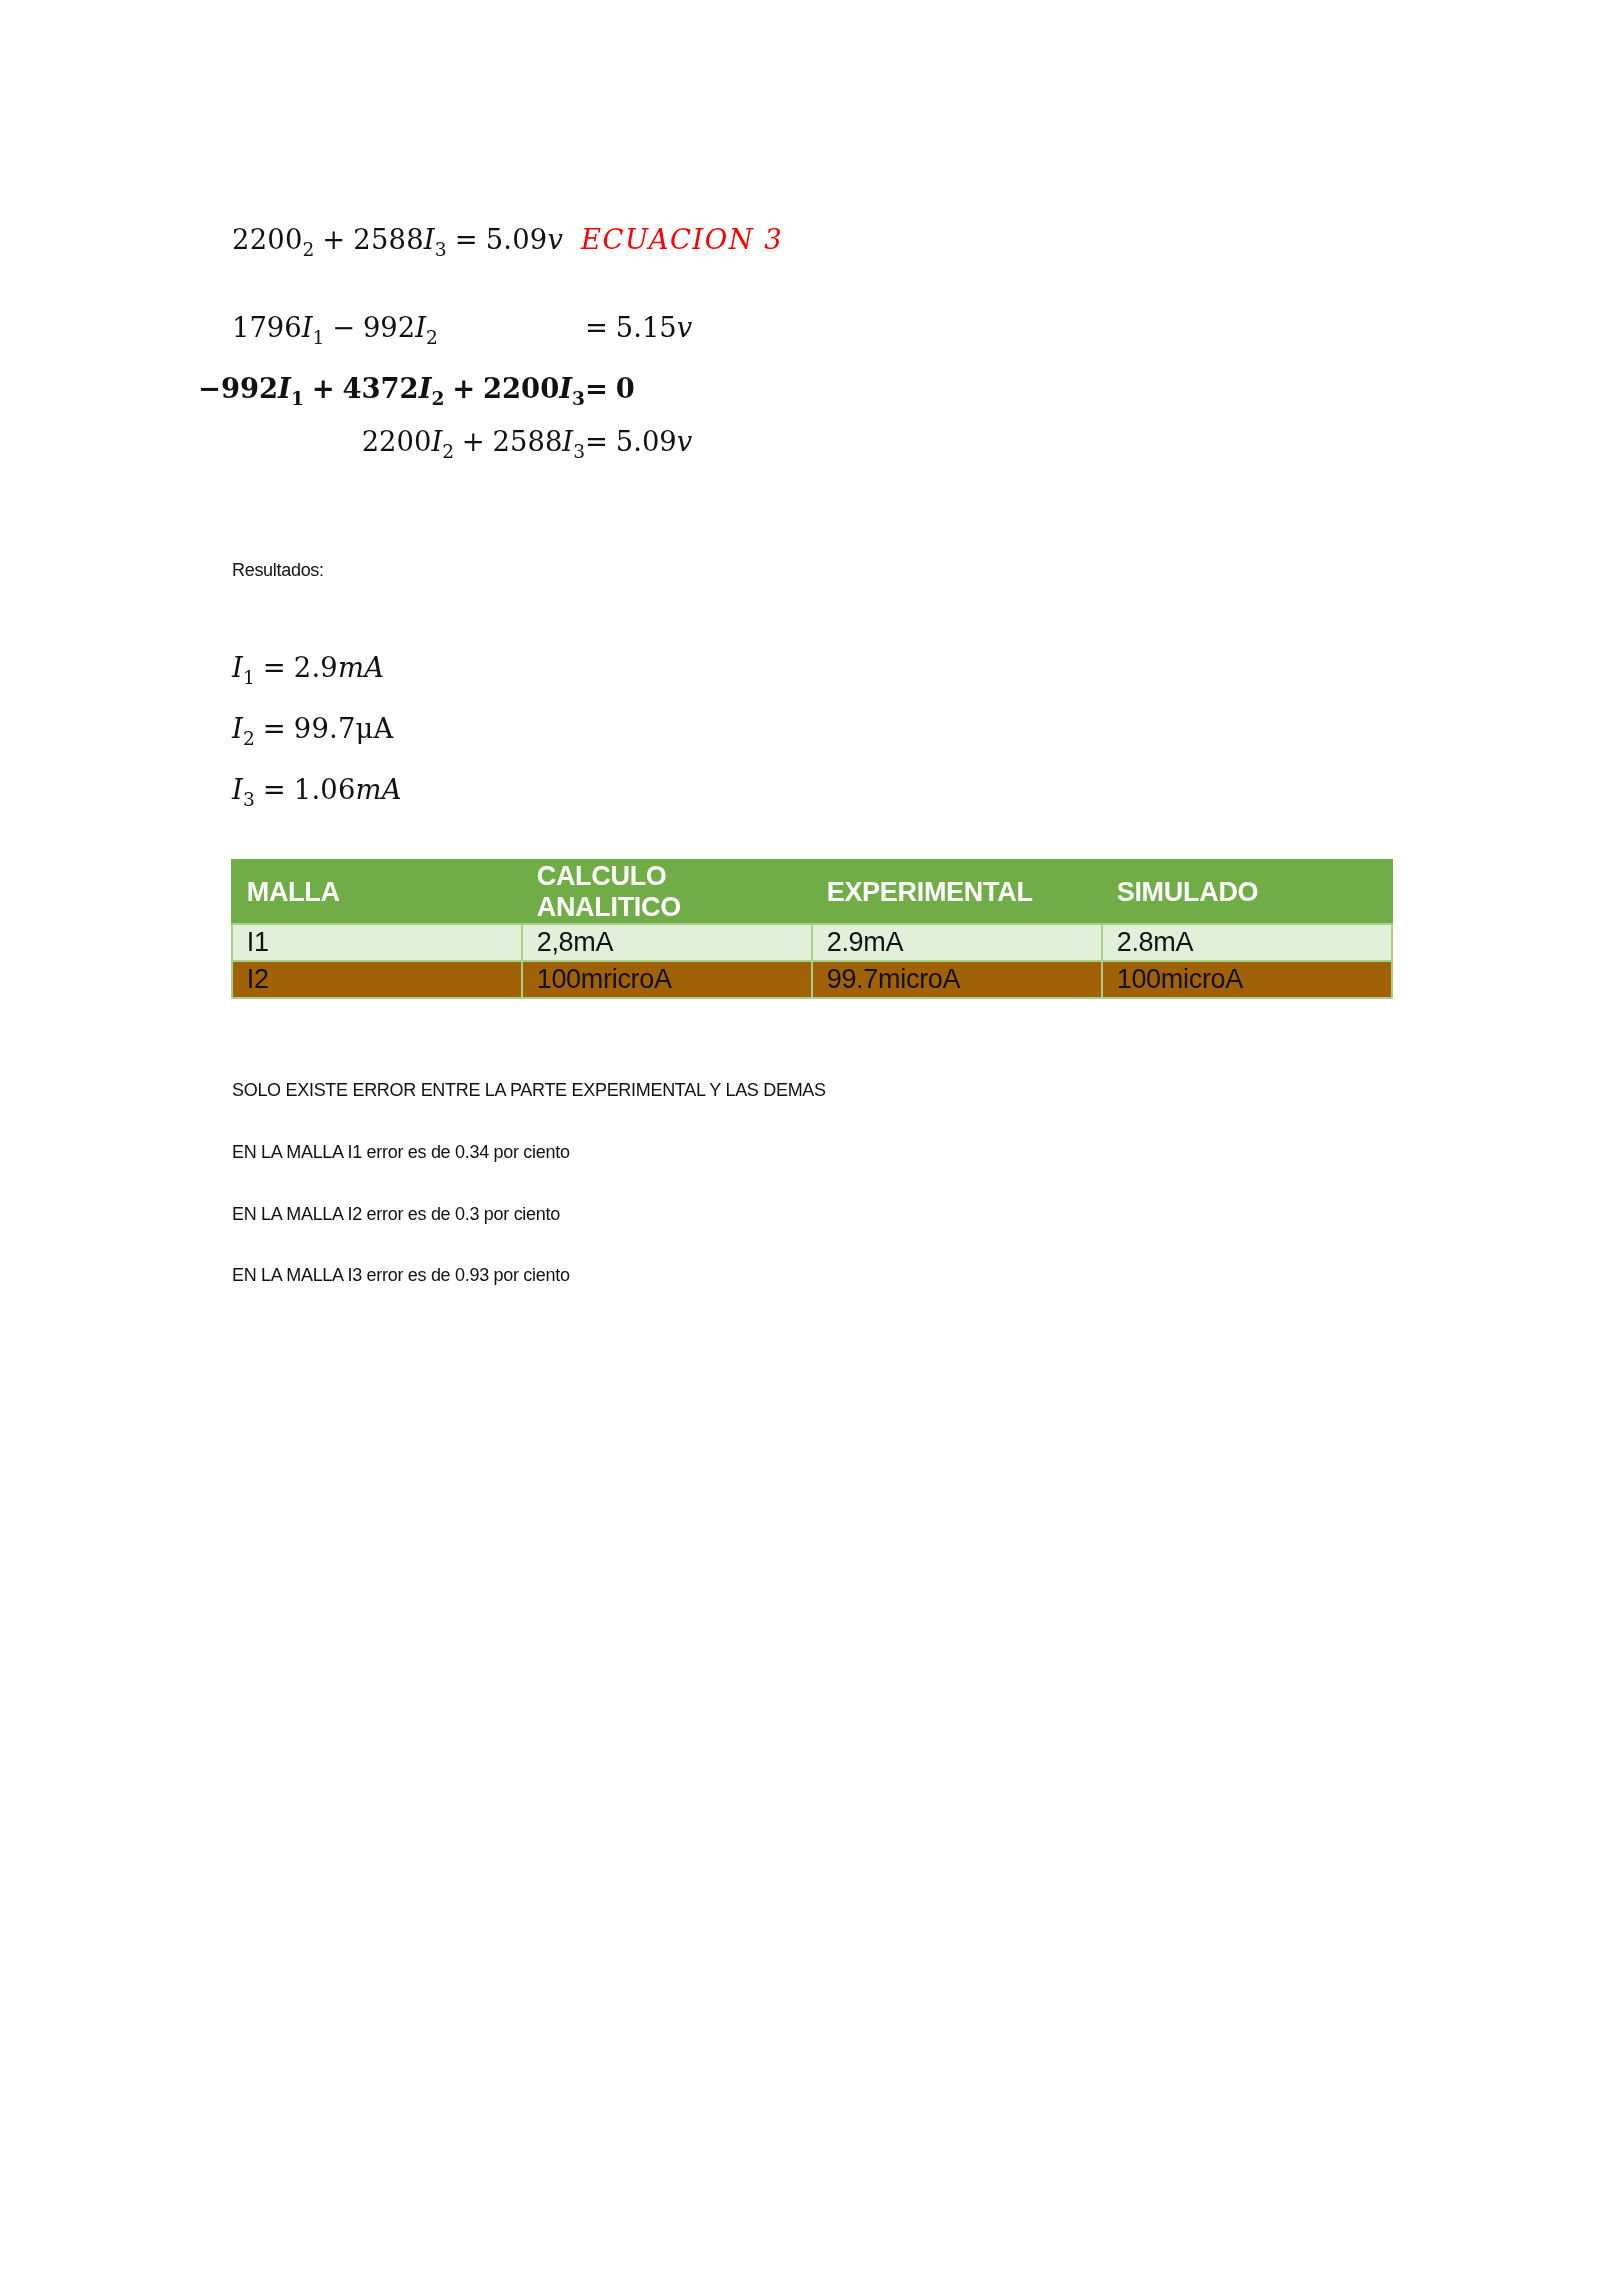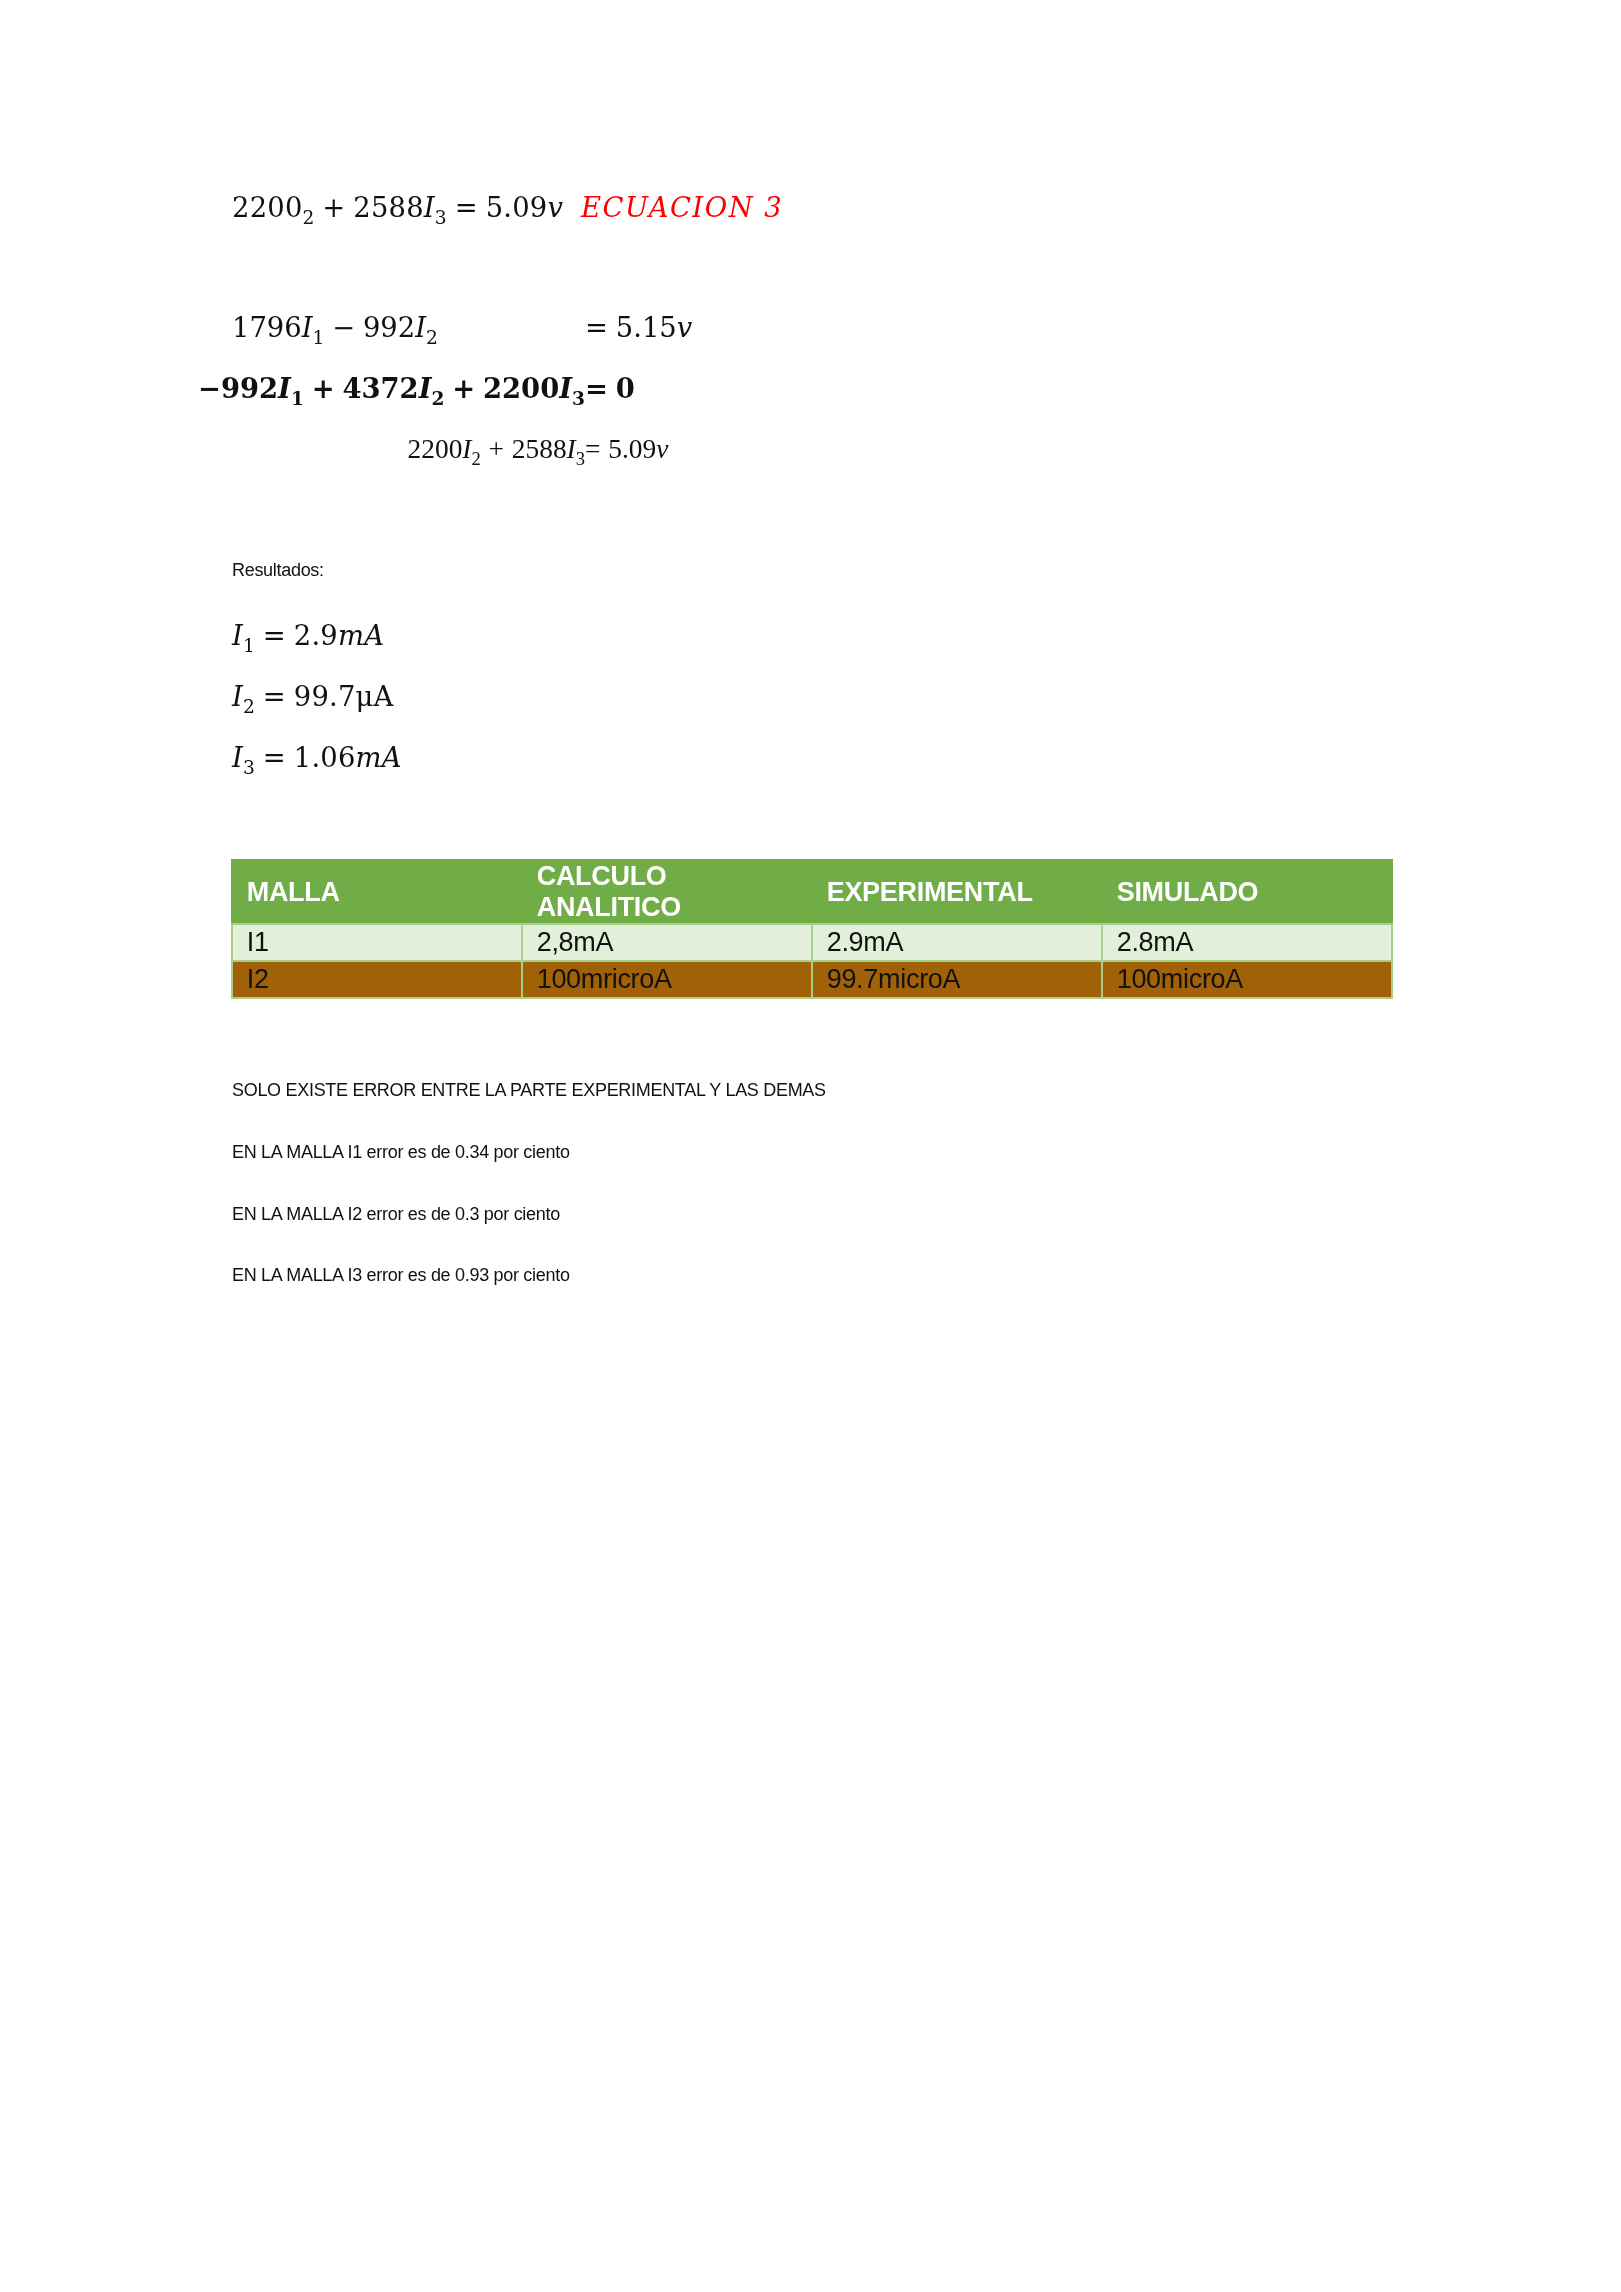--- a/index.html
+++ b/index.html
@@ -1,18 +1,18 @@
 <!DOCTYPE html>
 <html><head>
 <meta charset="utf-8">
 <style>
   html, body { margin: 0; padding: 0; background: #ffffff; }
   body { width: 1621px; height: 2293px; position: relative; overflow: hidden; }
   .page { position: absolute; left: 0; top: 0; width: 1621px; height: 2293px; background: #fff; }
-  .math { font-family: "DejaVu Serif", "Liberation Serif", serif; font-size: 27.4px; color: #111; white-space: nowrap; position: absolute; letter-spacing: 0.2px; }
+  .math { font-family: "DejaVu Serif", "Liberation Serif", serif; font-size: 27.4px; color: #111; white-space: nowrap; position: absolute; letter-spacing: 0.2px; margin-top: 32px; }
   .math i { font-style: italic; }
   .math sub { font-size: 18.6px; vertical-align: -6.9px; line-height: 0; font-style: normal; }
   .op { padding: 0 7.8px; }
   .red { color: #ff0000; }
   .body-text { font-family: "Liberation Sans", sans-serif; font-size: 18px; color: #111; position: absolute; white-space: nowrap; letter-spacing: -0.3px; }
   
   .eq-sys { position: absolute; left: 232px; top: 312px; }
   .eq-row { position: absolute; white-space: nowrap; font-family: "DejaVu Serif", "Liberation Serif", serif; font-size: 27.4px; color: #111; }
   .eq-row i { font-style: italic; }
   .eq-row sub { font-size: 18.6px; vertical-align: -6.9px; line-height: 0; }
@@ -43,21 +43,21 @@
           <span style="position:absolute; left:0; top:0;"><span>1796</span><i>I</i><sub>1</sub><span class="op">−</span><span>992</span><i>I</i><sub>2</sub></span>
         </div>
       <span class="rhs"><span class="op" style="padding-left:0">=</span><span>5.15</span><i>v</i></span>
     </div>
     <div class="eq-row" style="top:60px; left:0; width:470px; height:39px;font-weight:bold;">
       <div class="lhs-wrap">
           <span class="lhs"><span>−992</span><i>I</i><sub>1</sub><span class="op">+</span><span>4372</span><i>I</i><sub>2</sub><span class="op">+</span><span>2200</span><i>I</i><sub>3</sub></span>
         </div>
       <span class="rhs"><span class="op" style="padding-left:0">=</span><span>0</span></span>
     </div>
-    <div class="eq-row" style="top:122px; left:0; width:470px; height:39px;font-family:Liberation Serif, serif;">
+    <div class="eq-row" style="top:114px; left:0; width:470px; height:39px;">
       <div class="lhs-wrap">
           <span class="lhs"><span>2200</span><i>I</i><sub>2</sub><span class="op">+</span><span>2588</span><i>I</i><sub>3</sub></span>
         </div>
       <span class="rhs"><span class="op" style="padding-left:0">=</span><span>5.09</span><i>v</i></span>
     </div>
   </div>
 
   <div class="body-text" style="left:232px; top:560px;">Resultados:</div>
 
   <div class="math" style="left:232px; top:620px;"><i>I</i><sub>1</sub><span class="op">=</span><span>2.9</span><i>mA</i></div>

